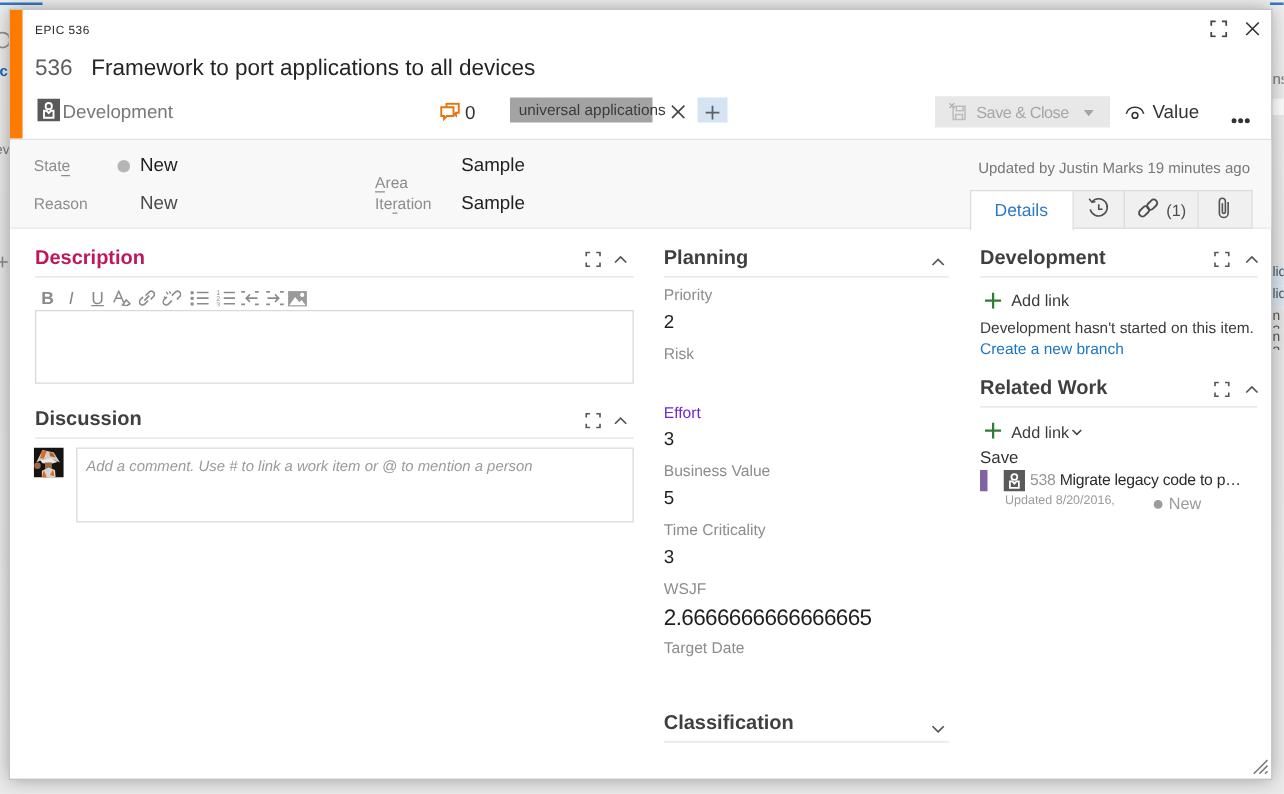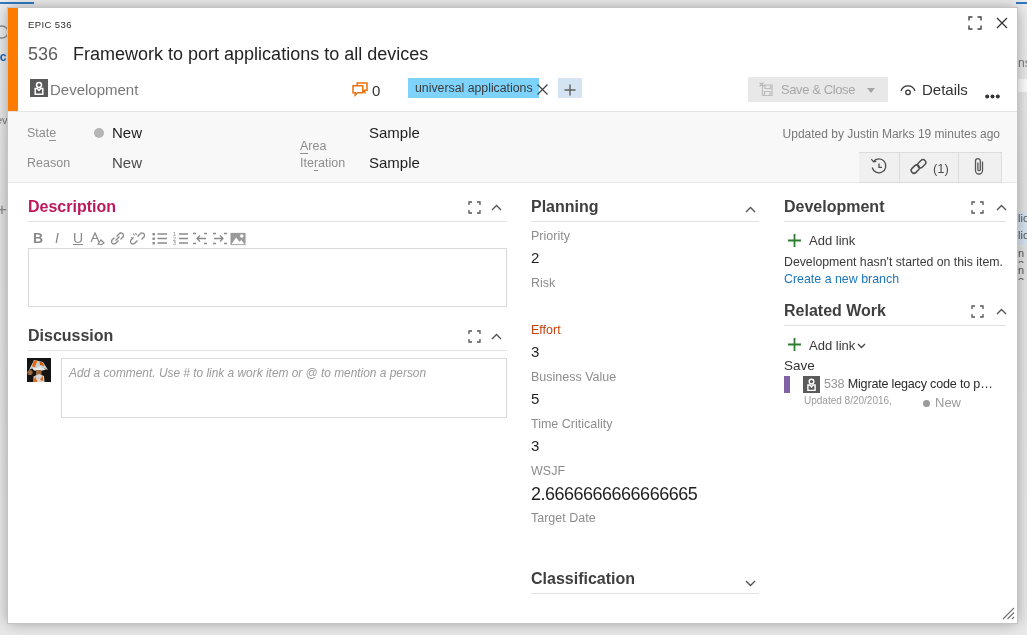--- a/index.html
+++ b/index.html
@@ -49,21 +49,21 @@
     </svg>
   </div>
   <div class="abs" style="left:42px; top:73px; font-size:15px; color:#787878;">Development</div>
 
   <svg class="abs" style="left:344px; top:74px;" width="16" height="15" viewBox="0 0 16 15" fill="none" stroke="#e8730c" stroke-width="1.5">
     <path d="M5.2 5.5 V1 H15 V8.2 H12.8 V10.4 L10.5 8.2 H10"></path>
     <path d="M1 3.8 H10.8 V10.8 H5.5 L3.2 13.2 V10.8 H1 Z" fill="#fff"></path>
   </svg>
   <div class="abs" style="left:364px; top:73.5px; font-size:15px; color:#333;">0</div>
 
-  <div class="abs" style="left:400px; top:70px; width:131px; height:20px; background:#7dd3fc;">
+  <div class="abs" style="left:400px; top:70px; width:114px; height:20px; background:#a3a3a3;">
     <span class="abs" style="left:7px; top:0; line-height:20px; font-size:12.3px; color:#3b3b3b; white-space:nowrap;">universal applications</span>
     <svg class="abs" style="left:129px; top:6px;" width="11" height="11" viewBox="0 0 11 11" fill="none" stroke="#454545" stroke-width="1.3">
         <path d="M0.5 0.5 L10.5 10.5 M10.5 0.5 L0.5 10.5"></path>
       </svg>
   </div>
   <div class="abs" style="left:550px; top:70px; width:24px; height:20px; background:#d5e4f2;">
     <svg class="abs" style="left:6px; top:6px;" width="12" height="12" viewBox="0 0 12 12" stroke="#5f5f5f" stroke-width="1.4" fill="none">
         <path d="M6 0.5 V11.5 M0.5 6 H11.5"></path>
       </svg>
   </div>
@@ -76,21 +76,21 @@
     <span class="abs" style="left:33px; top:5px; font-size:13px; letter-spacing:-0.4px;">Save &amp; Close</span>
     <svg class="abs" style="left:119px; top:11px;" width="8" height="5" viewBox="0 0 8 5">
         <path d="M0 0 H8 L4 5 Z" fill="#a5a5a5"></path>
       </svg>
   </div>
 
   <svg class="abs" style="left:892px; top:75px;" width="16" height="14" viewBox="0 0 16 14" fill="none" stroke="#333" stroke-width="1.25">
     <path d="M1 8 A 7.3 7.3 0 0 1 15 8"></path>
     <circle cx="8" cy="9.3" r="2.3"></circle>
   </svg>
-  <div class="abs" style="left:914px; top:73px; font-size:15px; color:#333;">Details</div>
+  <div class="abs" style="left:914px; top:73px; font-size:15px; color:#333;">Value</div>
   <svg class="abs" style="left:977px; top:86px;" width="15" height="5" viewBox="0 0 15 5">
       <circle cx="2.2" cy="2.5" r="2" fill="#333"></circle>
       <circle cx="7.5" cy="2.5" r="2" fill="#333"></circle>
       <circle cx="12.8" cy="2.5" r="2" fill="#333"></circle>
     </svg>
 
   <div class="abs" style="left:0; top:103px; width:1009px; height:71.5px; background:#f8f8f8; border-top:1px solid #e3e3e3; border-bottom:1px solid #e8e8e8;"></div>
 
   <div class="abs" style="left:19px; top:118px; font-size:12.5px; color:#8d8d8d;">Stat<span style="border-bottom:1px solid #8d8d8d;">e</span></div>
   <div class="abs" style="left:86px; top:120px; width:10px; height:10px; border-radius:50%; background:#b5b5b5;"></div>
@@ -98,20 +98,21 @@
   <div class="abs" style="left:19px; top:148px; font-size:12.5px; color:#8d8d8d;">Reason</div>
   <div class="abs" style="left:104px; top:146px; font-size:15px; color:#4a4a4a;">New</div>
 
   <div class="abs" style="left:292px; top:118px; font-size:12.5px; color:#8d8d8d;margin-top:13px;"><span style="border-bottom:1px solid #8d8d8d;">A</span>rea</div>
   <div class="abs" style="left:361px; top:116px; font-size:15px; color:#1f1f1f;">Sample</div>
   <div class="abs" style="left:292px; top:148px; font-size:12.5px; color:#8d8d8d;">Ite<span style="border-bottom:1px solid #8d8d8d;">r</span>ation</div>
   <div class="abs" style="left:361px; top:146px; font-size:15px; color:#1f1f1f;">Sample</div>
 
   <div class="abs" style="left:992px; top:119px; font-size:12px; color:#787878; white-space:nowrap; transform:translateX(-100%);">Updated by Justin Marks 19 minutes ago</div>
 
+  <div class="abs" style="left:767.5px; top:143.5px; width:83px; height:32px; background:#fff; border:1px solid #dcdcdc; border-bottom:none; text-align:center; line-height:30px; font-size:14px; color:#2b79c7; z-index:2;">Details</div>
   <div class="abs" style="left:850.5px; top:143.5px; width:41px; height:31px; background:#f0f0f0; border:1px solid #dcdcdc; border-left:none;"></div>
   <div class="abs" style="left:891.5px; top:143.5px; width:59px; height:31px; background:#f0f0f0; border:1px solid #dcdcdc; border-left:none;"></div>
   <div class="abs" style="left:950.5px; top:143.5px; width:43px; height:31px; background:#f0f0f0; border:1px solid #dcdcdc; border-left:none;"></div>
 
   <svg class="abs" style="left:862px; top:150px; z-index:3;" width="18" height="18" viewBox="0 0 18 18" fill="none" stroke="#4e4e4e" stroke-width="1.3">
     <path d="M3.4 3.7 A 6.9 6.9 0 1 1 2.2 9.5"></path>
     <path d="M1.3 1 L3.5 3.8 L6.3 3.4" stroke-width="1.2"></path>
     <path d="M9 5.4 V9.4 H12"></path>
   </svg>
 
@@ -207,21 +208,21 @@
 
   <div class="abs" style="left:523px; top:190px; font-size:16px; font-weight:bold; color:#3f3f3f;">Planning</div>
   <svg class="abs" style="left:737px; top:198px;" width="11" height="7" viewBox="0 0 11 7" fill="none" stroke="#555" stroke-width="1.4">
     <path d="M1 6 L5.5 1.5 L10 6"></path>
   </svg>
   <div class="abs" style="left:523px; top:213px; width:228px; height:1px; background:#e2e2e2;"></div>
 
   <div class="abs" style="left:523px; top:221px; font-size:12.5px; color:#8d8d8d;">Priority</div>
   <div class="abs" style="left:523px; top:241px; font-size:15px; color:#1f1f1f;">2</div>
   <div class="abs" style="left:523px; top:268px; font-size:12.5px; color:#8d8d8d;">Risk</div>
-  <div class="abs" style="left:523px; top:315px; font-size:12.5px; color:#c2410c;">Effort</div>
+  <div class="abs" style="left:523px; top:315px; font-size:12.5px; color:#6d28d9;">Effort</div>
   <div class="abs" style="left:523px; top:335px; font-size:15px; color:#1f1f1f;">3</div>
   <div class="abs" style="left:523px; top:362px; font-size:12.5px; color:#8d8d8d;">Business Value</div>
   <div class="abs" style="left:523px; top:382px; font-size:15px; color:#1f1f1f;">5</div>
   <div class="abs" style="left:523px; top:409px; font-size:12.5px; color:#8d8d8d;">Time Criticality</div>
   <div class="abs" style="left:523px; top:429px; font-size:15px; color:#1f1f1f;">3</div>
   <div class="abs" style="left:523px; top:456px; font-size:12.5px; color:#8d8d8d;">WSJF</div>
   <div class="abs" style="left:523px; top:476px; font-size:18px; letter-spacing:-0.5px; color:#1f1f1f;text-align:center;">2.6666666666666665</div>
   <div class="abs" style="left:523px; top:503px; font-size:12.5px; color:#8d8d8d;">Target Date</div>
 
   <div class="abs" style="left:523px; top:562px; font-size:16px; font-weight:bold; color:#3f3f3f;">Classification</div>

